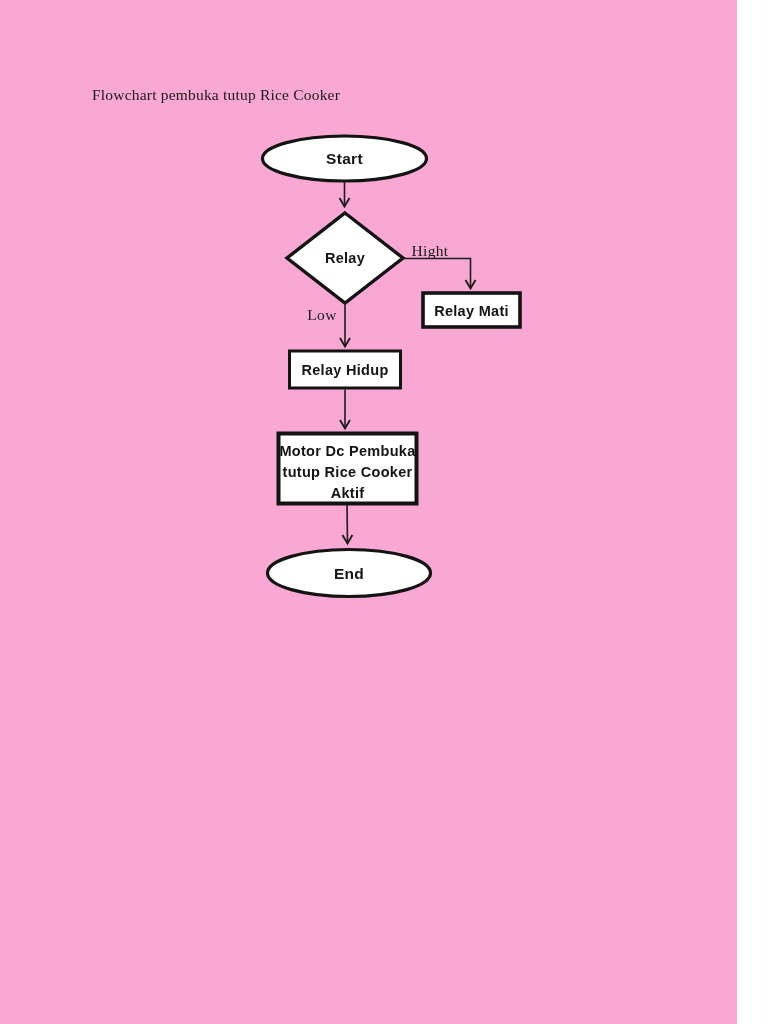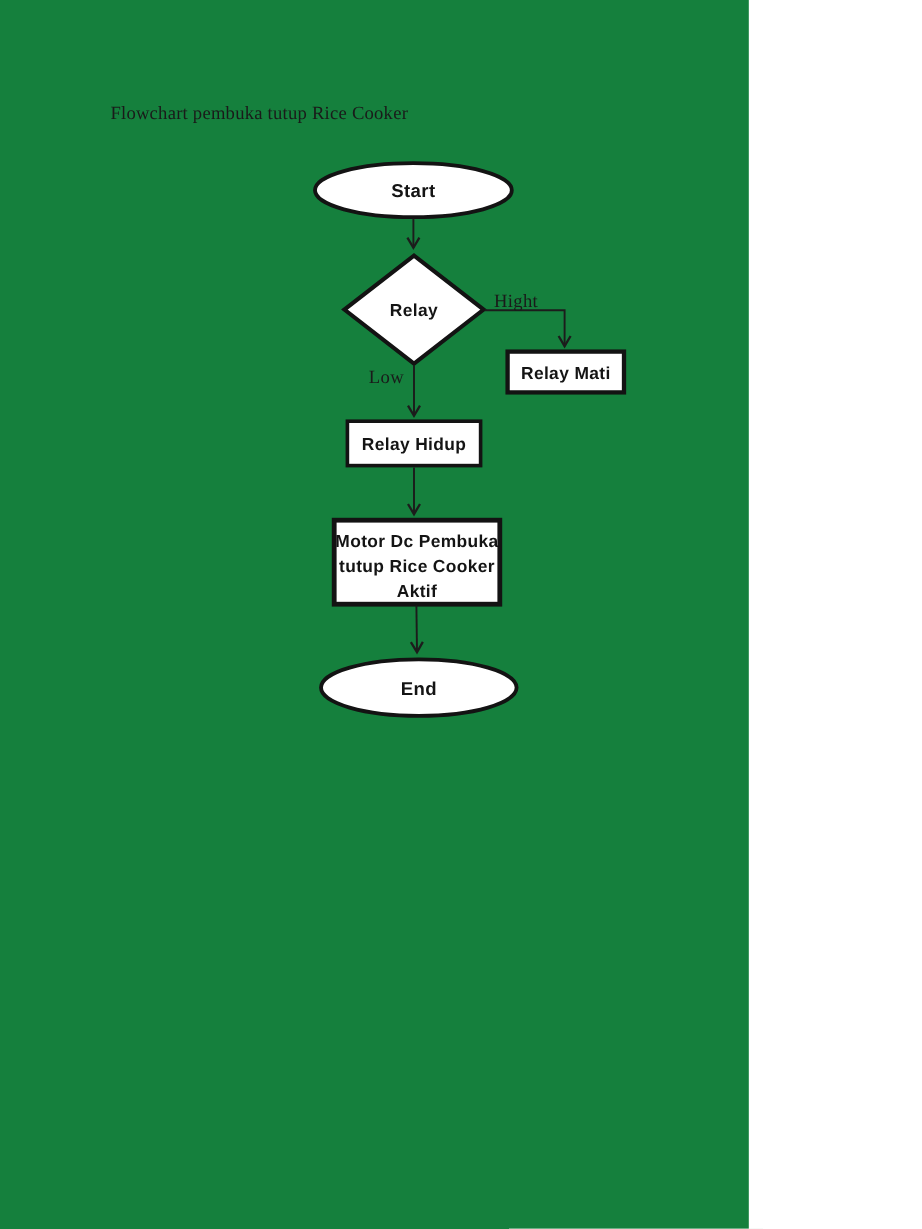--- a/index.html
+++ b/index.html
@@ -2,23 +2,23 @@
 <html><head>
 <meta charset="utf-8">
 <style>
   html, body {
     margin: 0;
     padding: 0;
     background: #ffffff;
   }
   .page {
     position: relative;
-    width: 624px;
+    width: 737px;
     height: 1024px;
-    background: #15803d;
+    background: #f9a8d4;
     overflow: hidden;
     font-family: "Liberation Serif", serif;
   }
   .doc-title {
     position: absolute;
     left: 92px;
     top: 86px;
     font-family: "Liberation Serif", serif;
     font-size: 15.5px;
     color: #1a1a1a;

